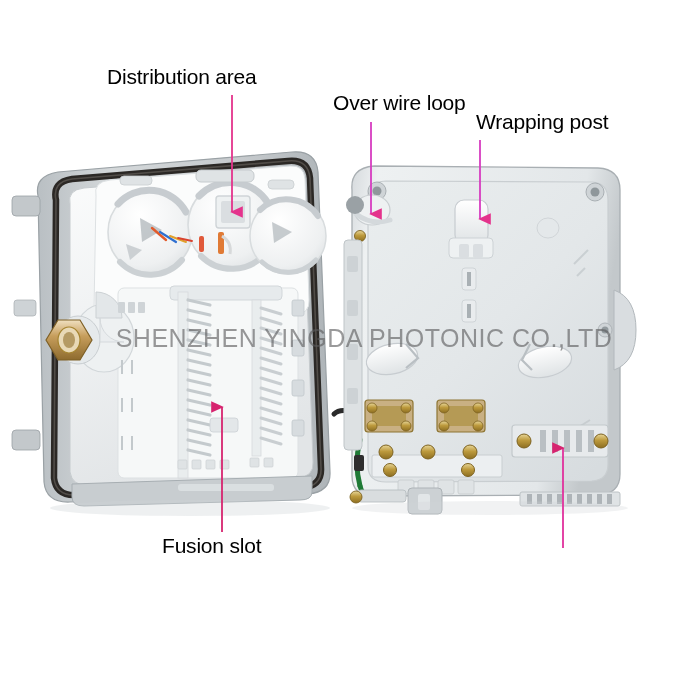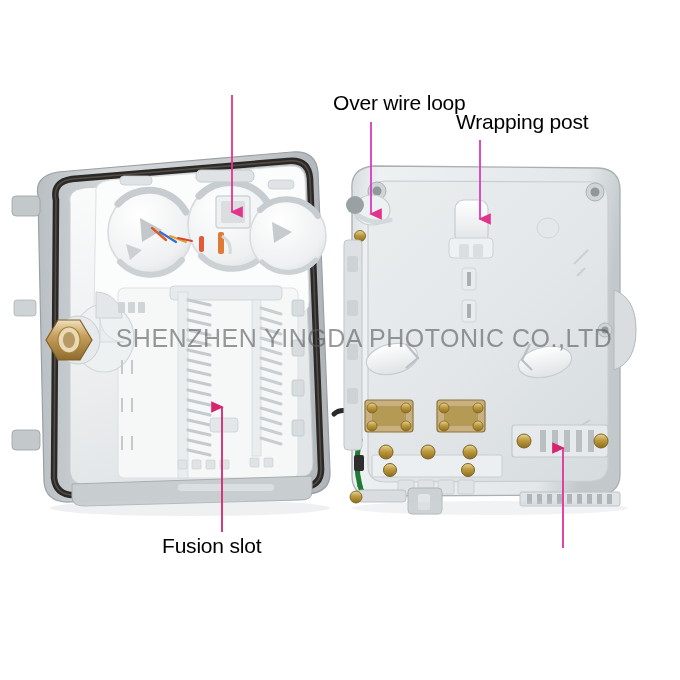--- a/index.html
+++ b/index.html
@@ -18,21 +18,21 @@
     position:absolute;
     color:#000;
     font-family:"Liberation Sans", sans-serif;
     font-size:21px;
     line-height:21px;
     white-space:nowrap;
     letter-spacing:-0.2px;
   }
   #lbl-distribution{left:107px;top:66px;}
   #lbl-overwire{left:333px;top:92px;}
-  #lbl-wrapping{left:456px;top:111px;}
+  #lbl-wrapping{left:476px;top:111px;}
   #lbl-fusion{left:162px;top:535px;}
   #lbl-dropcable{left:417px;top:551px;}
 
   
   #watermark{
     position:absolute;
     left:0;top:324px;width:680px;
     text-align:center;
     font-family:"Liberation Sans", sans-serif;
     font-size:25px;
@@ -391,20 +391,21 @@
         <path d="M0,0 L6.4,0 L3.2,7 Z" fill="#d6246f"></path>
       </marker>
     </defs>
     <line x1="232" y1="95" x2="232" y2="212" stroke="#e4338c" stroke-width="1.8" marker-end="url(#ah-down)"></line>
     <line x1="371" y1="122" x2="371" y2="214" stroke="#d63cc0" stroke-width="1.8" marker-end="url(#ah-down)"></line>
     <line x1="480" y1="140" x2="480" y2="219" stroke="#d63cc0" stroke-width="1.8" marker-end="url(#ah-down)"></line>
     <line x1="222" y1="532" x2="222" y2="407" stroke="#d6246f" stroke-width="1.8" marker-end="url(#ah-up)"></line>
     <line x1="563" y1="548" x2="563" y2="448" stroke="#e0309c" stroke-width="1.8" marker-end="url(#ah-up)"></line>
   </svg>
 
+  <div class="callout" id="lbl-distribution">Distribution area</div>
 
   <div class="callout" id="lbl-overwire">Over wire loop</div>
 
   <div class="callout" id="lbl-wrapping">Wrapping post</div>
 
   <div class="callout" id="lbl-fusion">Fusion slot</div>
 
 
   <div id="watermark">SHENZHEN YINGDA PHOTONIC CO.,LTD</div>
 

